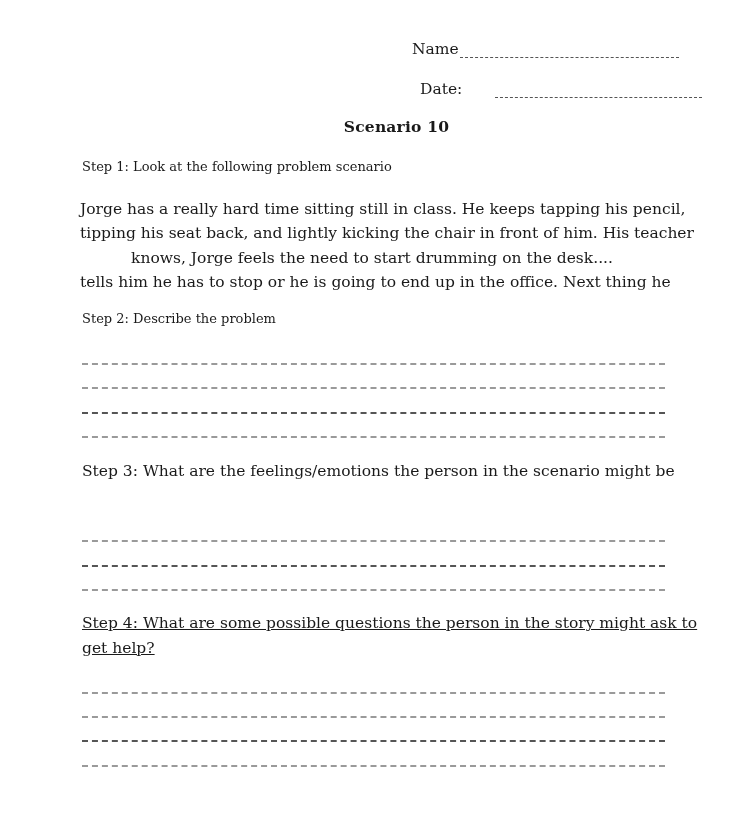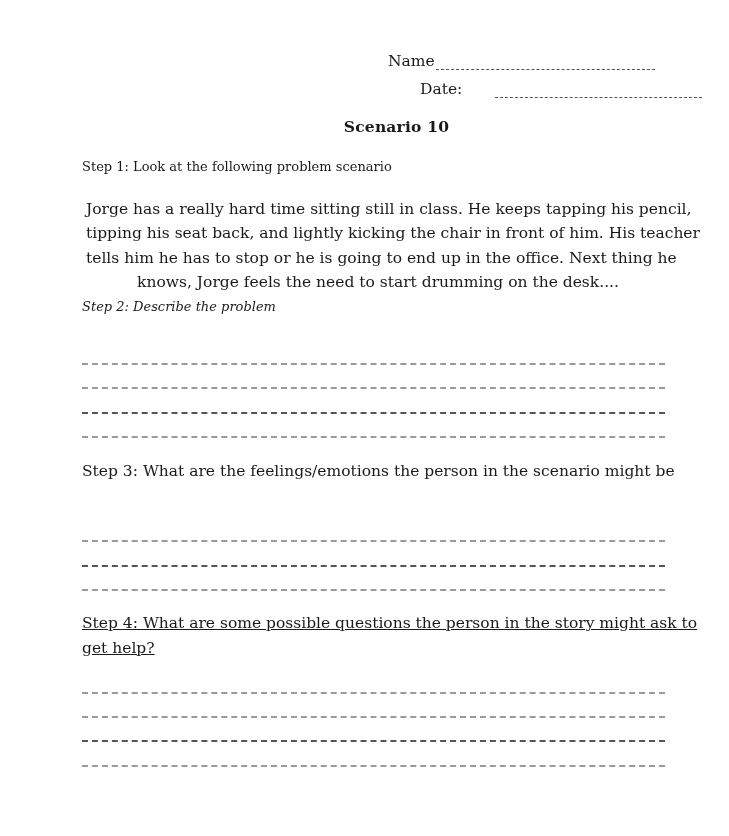--- a/index.html
+++ b/index.html
@@ -41,21 +41,21 @@
       font-size: 15.5px;
       letter-spacing: 0.2px;
       margin-left: 32px;
     }
     .step-label {
       font-size: 13px;
       line-height: 18px;
     }
     .scenario {
       position: absolute;
-      left: 86px;
+      left: 80px;
       width: 584px;
       top: 197px;
       text-align: center;
       font-size: 15.5px;
       line-height: 24.3px;
       white-space: normal;
     }
     .scenario span { display: block; white-space: nowrap; }
     .centered-q {
       position: absolute;
@@ -73,42 +73,42 @@
       height: 0;
       border-top: 2px dashed #9a9a9a;
     }
     .answer-line.dark { border-top-color: #555; }
   </style>
 </head>
 <body>
 
 <div class="page">
 
-  <div class="field-row" style="left:388px; top:40px;margin-top:12px;">
+  <div class="field-row" style="left:412px; top:40px;">
     <span>Name</span>
     <span class="field-line" style="width:219px;"></span>
   </div>
 
   <div class="field-row" style="left:420px; top:80px;gap:32px;">
     <span>Date:</span>
     <span class="field-line" style="width:207px;"></span>
   </div>
 
   <div class="abs title">Scenario 10</div>
 
   <div class="abs step-label" style="left:82px; top:158px;">Step 1: Look at the following problem scenario</div>
 
   <div class="scenario">
     <span>Jorge has a really hard time sitting still in class.  He keeps tapping his pencil,</span>
     <span>tipping his seat back, and lightly kicking the chair in front of him.  His teacher</span>
+    <span>knows, Jorge feels the need to start drumming on the desk....</span>
     <span>tells him he has to stop or he is going to end up in the office.  Next thing he</span>
-    <span>knows, Jorge feels the need to start drumming on the desk....</span>
   </div>
 
-  <div class="abs step-label" style="left:82px; top:298px;font-style:italic;">Step 2: Describe the problem</div>
+  <div class="abs step-label" style="left:82px; top:310px;">Step 2: Describe the problem</div>
 
   <div class="answer-line" style="top:363px;"></div>
   <div class="answer-line" style="top:387px;"></div>
   <div class="answer-line dark" style="top:412px;"></div>
   <div class="answer-line" style="top:436px;"></div>
 
   <div class="centered-q" style="top:459px;">
     <span>Step 3: What are the feelings/emotions the person in the scenario might be</span>
   </div>
 

